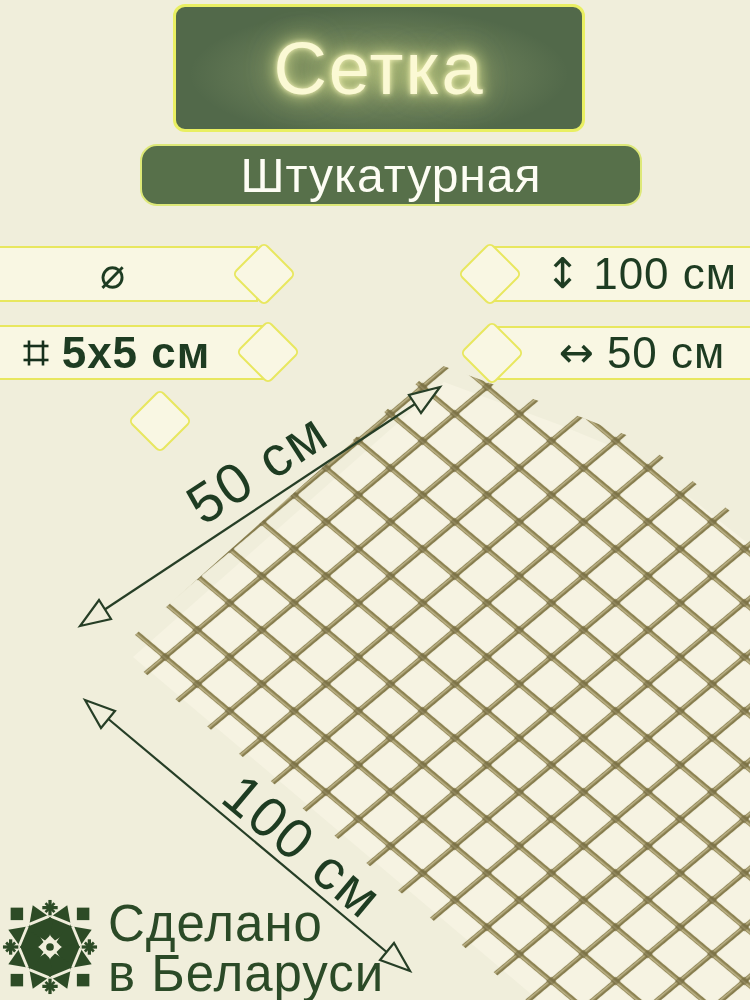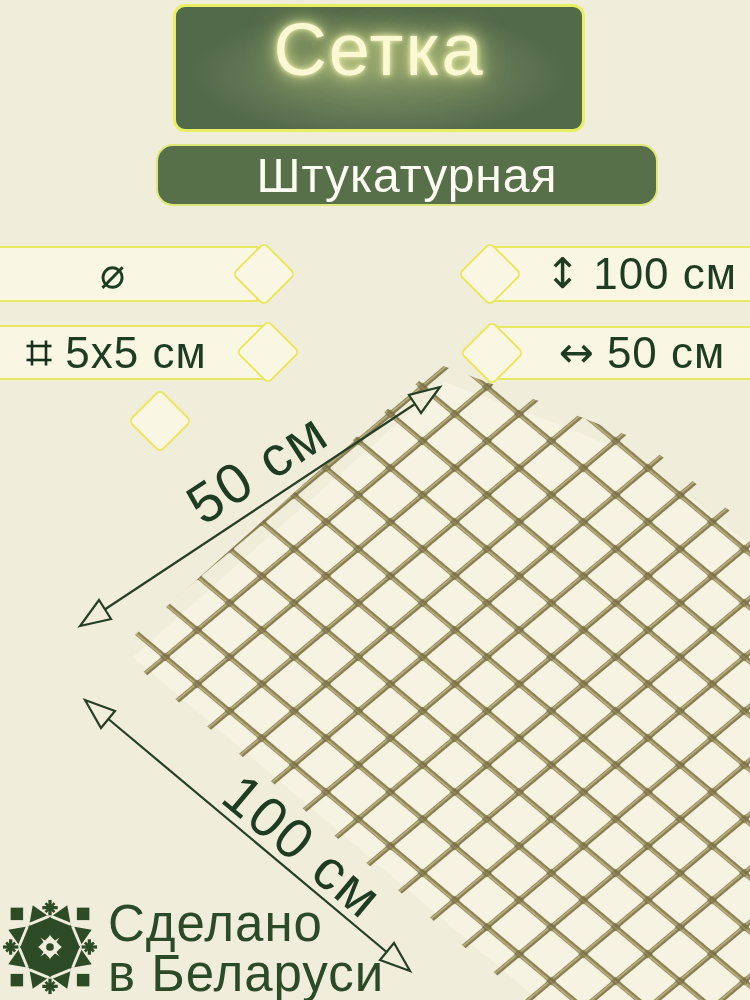--- a/index.html
+++ b/index.html
@@ -9,49 +9,49 @@
     font-family:"Liberation Sans","DejaVu Sans",sans-serif;
     color:#1e3c22;
   }
   .stage svg.layer{position:absolute;left:0;top:0;}
 
   
   .title-box{
     position:absolute;left:173px;top:4px;width:412px;height:128px;
     box-sizing:border-box;border:3px solid #e9ef62;border-radius:12px;
     background:radial-gradient(ellipse 65% 75% at 50% 55%, rgba(236,243,168,.30), rgba(82,105,74,0) 72%),#52694a;
-    display:flex;justify-content:center;
+    display:flex;align-items:center;justify-content:center;
   }
   .title-text{
     font-size:74px;letter-spacing:2px;color:#fbf9d4;
     text-shadow:0 0 5px #f6f4bc,0 0 14px #e9efa0,0 0 30px rgba(233,239,130,.8);
   }
   .subtitle-box{
     position:absolute;left:140px;top:144px;width:502px;height:62px;
     box-sizing:border-box;border:2px solid #dde878;border-radius:17px;
-    background:#57704a;display:flex;align-items:center;justify-content:center;margin-left:16px;
+    background:#57704a;display:flex;align-items:center;justify-content:center;
   }
   .subtitle-text{font-size:48px;letter-spacing:1px;color:#fdfdf4;}
 
   
   .strip{
     position:absolute;box-sizing:border-box;background:#f9f7e3;
     border:2px solid #e8e75f;display:flex;align-items:center;justify-content:center;
     font-size:44px;letter-spacing:1px;color:#1e3c22;gap:12px;
   }
   .strip.left-edge{border-left:none;}
   .strip.right-edge{border-right:none;}
   .diamond{
     position:absolute;width:46px;height:46px;box-sizing:border-box;
     background:#f9f7e3;border:2px solid #e8e75f;border-radius:6px;
     transform:rotate(45deg);
   }
   .badge-icon{font-family:"DejaVu Sans",sans-serif;font-size:42px;line-height:1;}
   #badge-l1{left:0;top:246px;width:258px;height:56px;padding-right:30px;}
-  #badge-l2{left:0;top:325px;width:264px;height:55px;padding-right:30px;}
+  #badge-l2{left:0;top:325px;width:264px;height:55px;padding-right:30px;font-weight:bold;}
   #badge-l3{left:0;top:393px;width:150px;height:54px;padding-right:26px;}
   #badge-r1{left:490px;top:246px;width:260px;height:56px;padding-left:40px;}
   #badge-r2{left:492px;top:326px;width:258px;height:54px;padding-left:40px;}
   #diamond-l1{left:241px;top:251px;}
   #diamond-l2{left:245px;top:329px;}
   #diamond-l3{left:137px;top:398px;}
   #diamond-r1{left:467px;top:251px;}
   #diamond-r2{left:469px;top:330px;}
 
   

